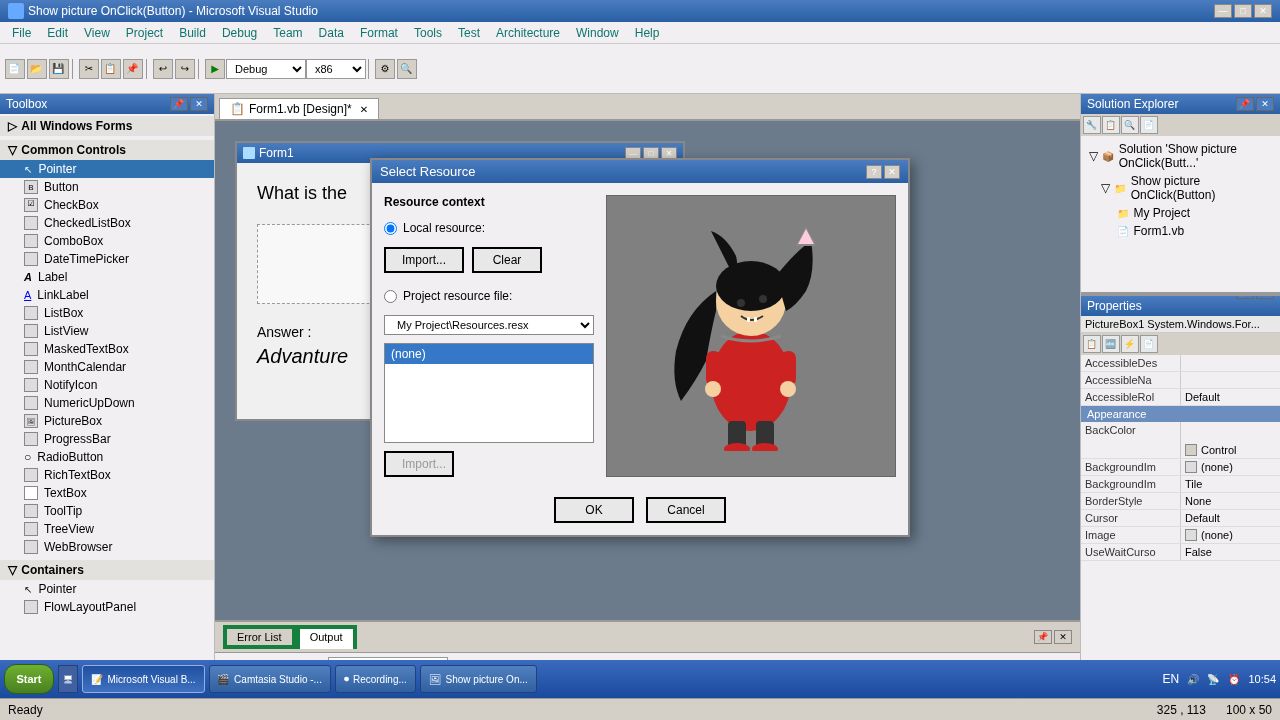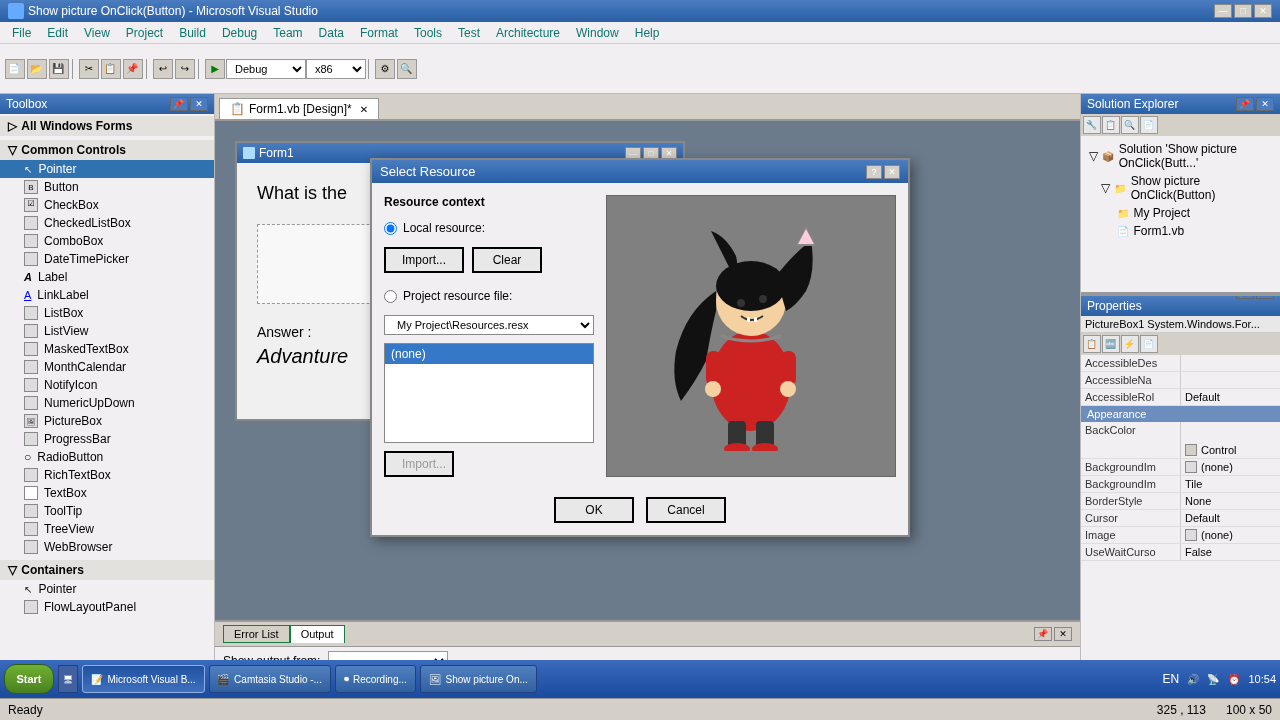--- a/index.html
+++ b/index.html
@@ -100,21 +100,21 @@
     .status-right { display: flex; gap: 20px; }
 
     
     .taskbar { position: fixed; bottom: 22px; width: 1280px; height: 38px; background: linear-gradient(to bottom, #3a6abe, #1a4a9e); display: flex; align-items: center; padding: 0 4px; gap: 4px; }
     .taskbar-start { width: 50px; height: 30px; background: linear-gradient(to bottom, #6fb030, #4a8020); border: 1px solid #2a6010; border-radius: 12px; color: white; font-size: 13px; font-weight: bold; display: flex; align-items: center; justify-content: center; cursor: pointer; }
     .taskbar-btn { height: 28px; background: linear-gradient(to bottom, #5080c0, #3060a0); border: 1px solid #204080; border-radius: 3px; color: white; font-size: 10px; padding: 0 8px; cursor: pointer; display: flex; align-items: center; gap: 4px; white-space: nowrap; }
     .taskbar-btn.active { background: linear-gradient(to bottom, #2050a0, #4070c0); border: 1px solid #90b0e0; }
     .taskbar-right { margin-left: auto; display: flex; align-items: center; gap: 8px; color: white; font-size: 11px; }
 
     .output-tabs { display: flex; gap: 0; }
-    .output-tab { padding: 2px 10px; background: #d4d0c8; border: 1px solid #15803d; font-size: 11px; cursor: pointer; }
+    .output-tab { padding: 2px 10px; background: #d4d0c8; border: 4px solid #15803d; font-size: 11px; cursor: pointer; }
     .output-tab.active { background: white; border-bottom: none; }
   </style>
 </head>
 <body>
 
 <div class="title-bar">
   <span class="title-bar-icon"></span>
   <span>Show picture OnClick(Button) - Microsoft Visual Studio</span>
   <div class="title-bar-buttons">
     <div class="title-btn">—</div>

